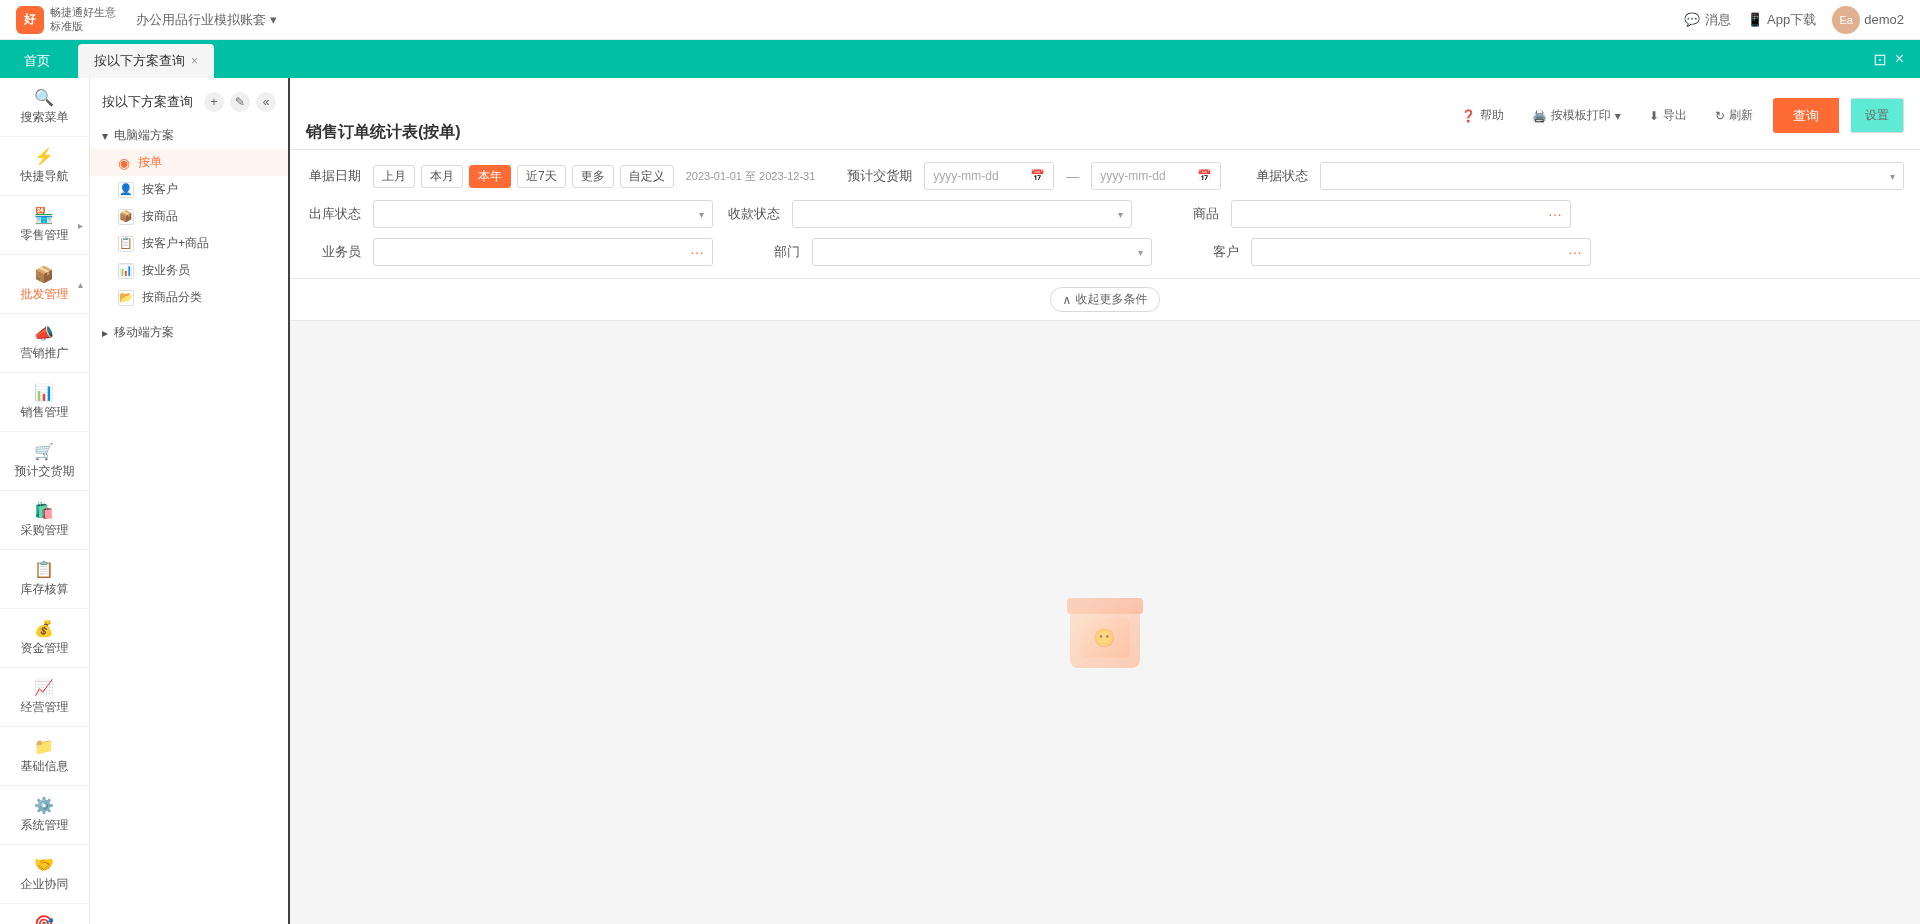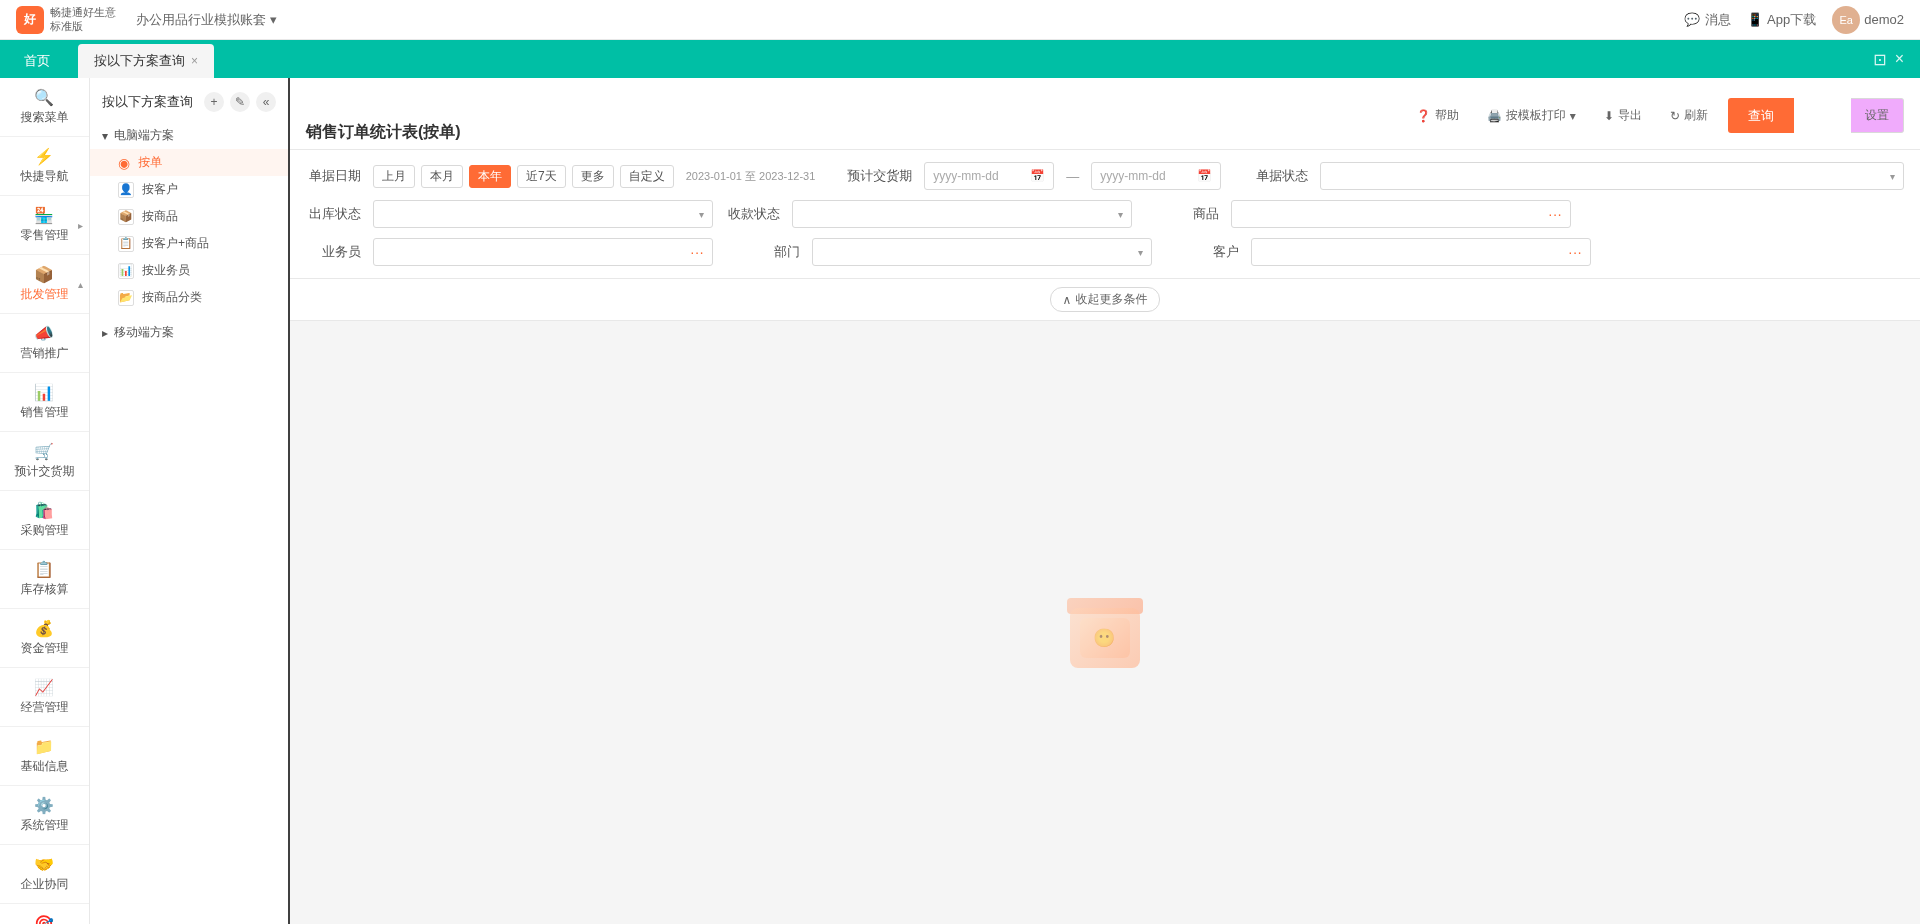--- a/index.html
+++ b/index.html
@@ -190,22 +190,22 @@
     .page-actions { display: flex; align-items: center; gap: 12px; }
     .page-action-btn {
       display: flex; align-items: center; gap: 4px;
       font-size: 12px; color: #666; cursor: pointer; padding: 4px 8px;
     }
     .query-btn {
       background: #ff6b35; color: #fff; border: none; border-radius: 3px;
       padding: 6px 20px; font-size: 13px; cursor: pointer;
     }
     .setting-btn {
-      background: #f0abfc; color: #666; border: 1px solid #d9d9d9; border-radius: 3px;
-      padding: 8px 14px; font-size: 12px; cursor: pointer; margin-left: 45px;
+      background: #5eead4; color: #666; border: 1px solid #d9d9d9; border-radius: 3px;
+      padding: 8px 14px; font-size: 12px; cursor: pointer;
     }
 
     
     .collapse-bar {
       display: flex; justify-content: center; padding: 8px;
       background: #fff; border-bottom: 1px solid #e8e8e8;
     }
     .collapse-btn {
       display: flex; align-items: center; gap: 4px;
       font-size: 12px; color: #666; cursor: pointer;

